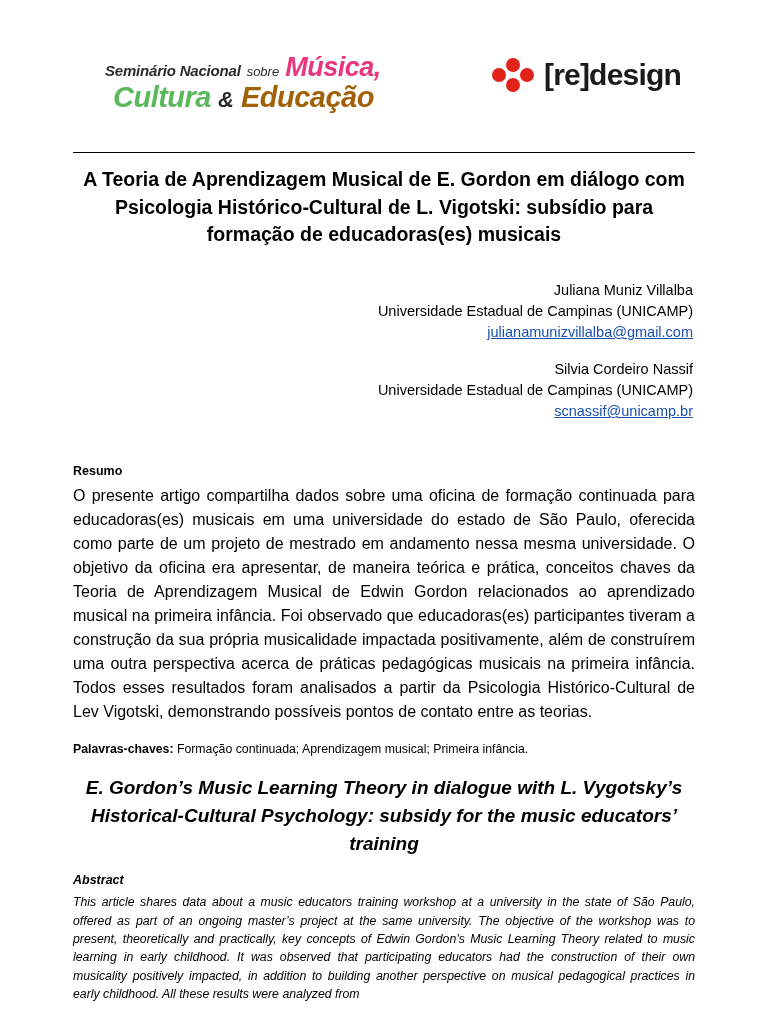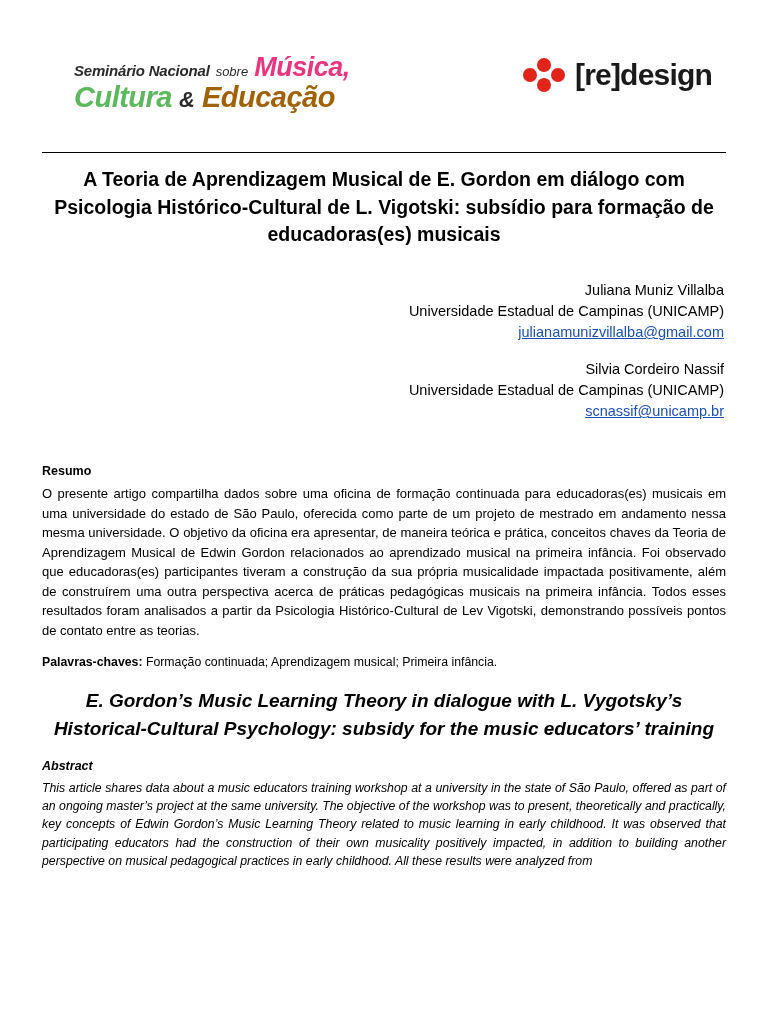--- a/index.html
+++ b/index.html
@@ -13,21 +13,21 @@
     font-family: "Liberation Sans", sans-serif;
     color: #000000;
     overflow: hidden;
     position: relative;
   }
   .page {
     position: relative;
     width: 768px;
     height: 1024px;
     box-sizing: border-box;
-    padding: 0 42px;
+    padding: 0 73px;
   }
 
   
   .header {
     display: flex;
     align-items: flex-start;
     justify-content: space-between;
     padding-top: 54px;
     height: 82px;
   }
@@ -63,20 +63,21 @@
     font-style: italic;
     color: #e8357d;
     letter-spacing: -0.5px;
   }
   .logo-left .line2 {
     display: flex;
     align-items: baseline;
     gap: 7px;
     margin-top: 2px;
     white-space: nowrap;
+    margin-left: 8px;
   }
   .logo-left .cultura {
     font-size: 29px;
     font-weight: bold;
     font-style: italic;
     color: #5cb85c;
     letter-spacing: -0.5px;
   }
   .logo-left .amp {
     font-size: 22px;
@@ -150,21 +151,21 @@
     text-decoration: underline;
   }
 
   
   .sec-label {
     font-size: 12.5px;
     font-weight: bold;
     margin-top: 42px;
   }
   .abstract-pt {
-    font-size: 13px;
+    font-size: 16px;
     line-height: 1.5;
     text-align: justify;
     margin-top: 6px;
   }
   .keywords {
     font-size: 12.3px;
     line-height: 1.5;
     margin-top: 11px;
   }
   .keywords b { font-weight: bold; }

